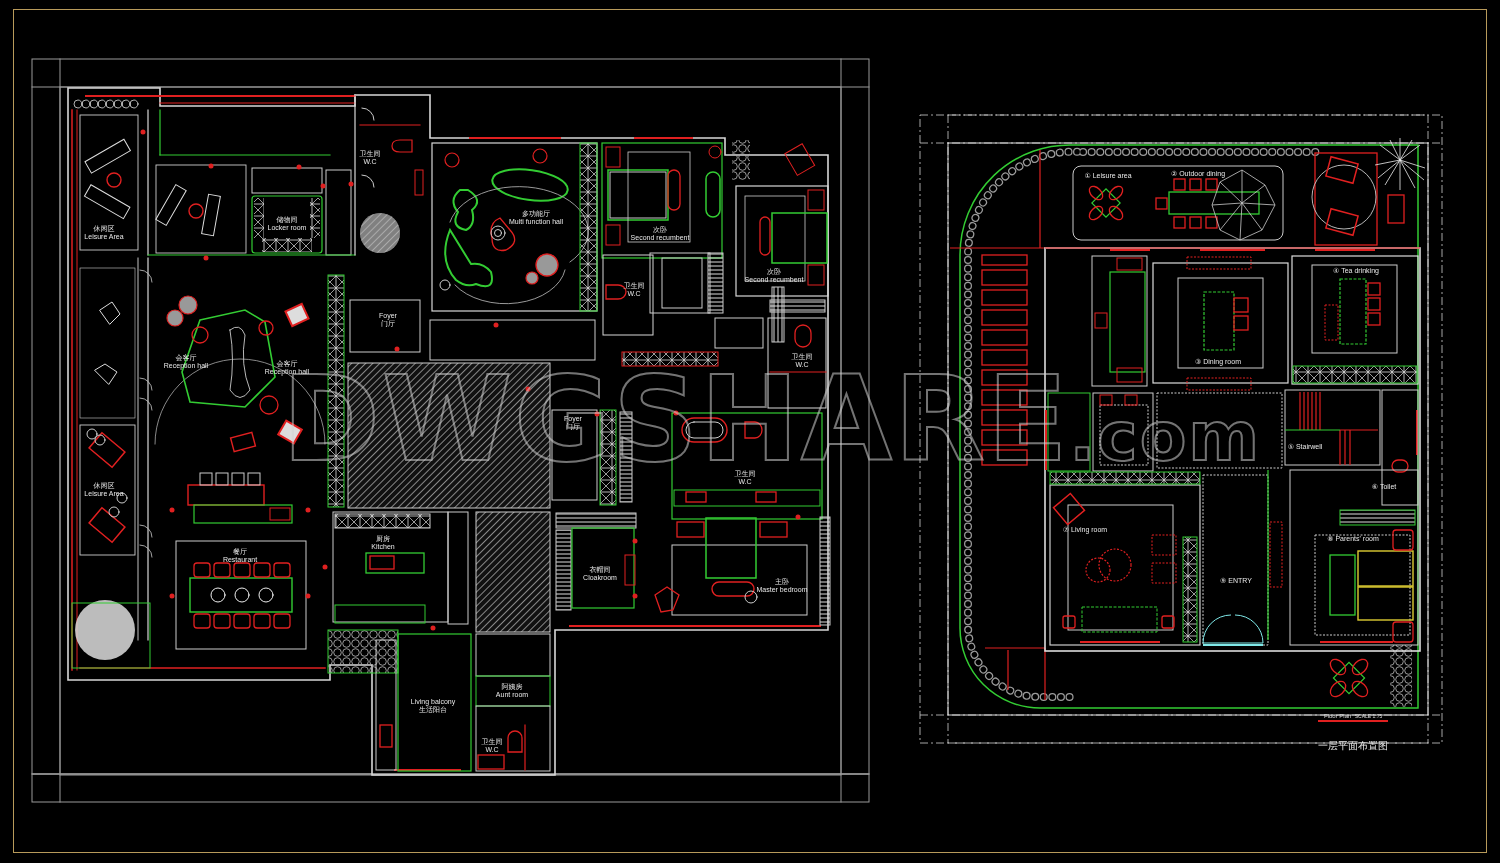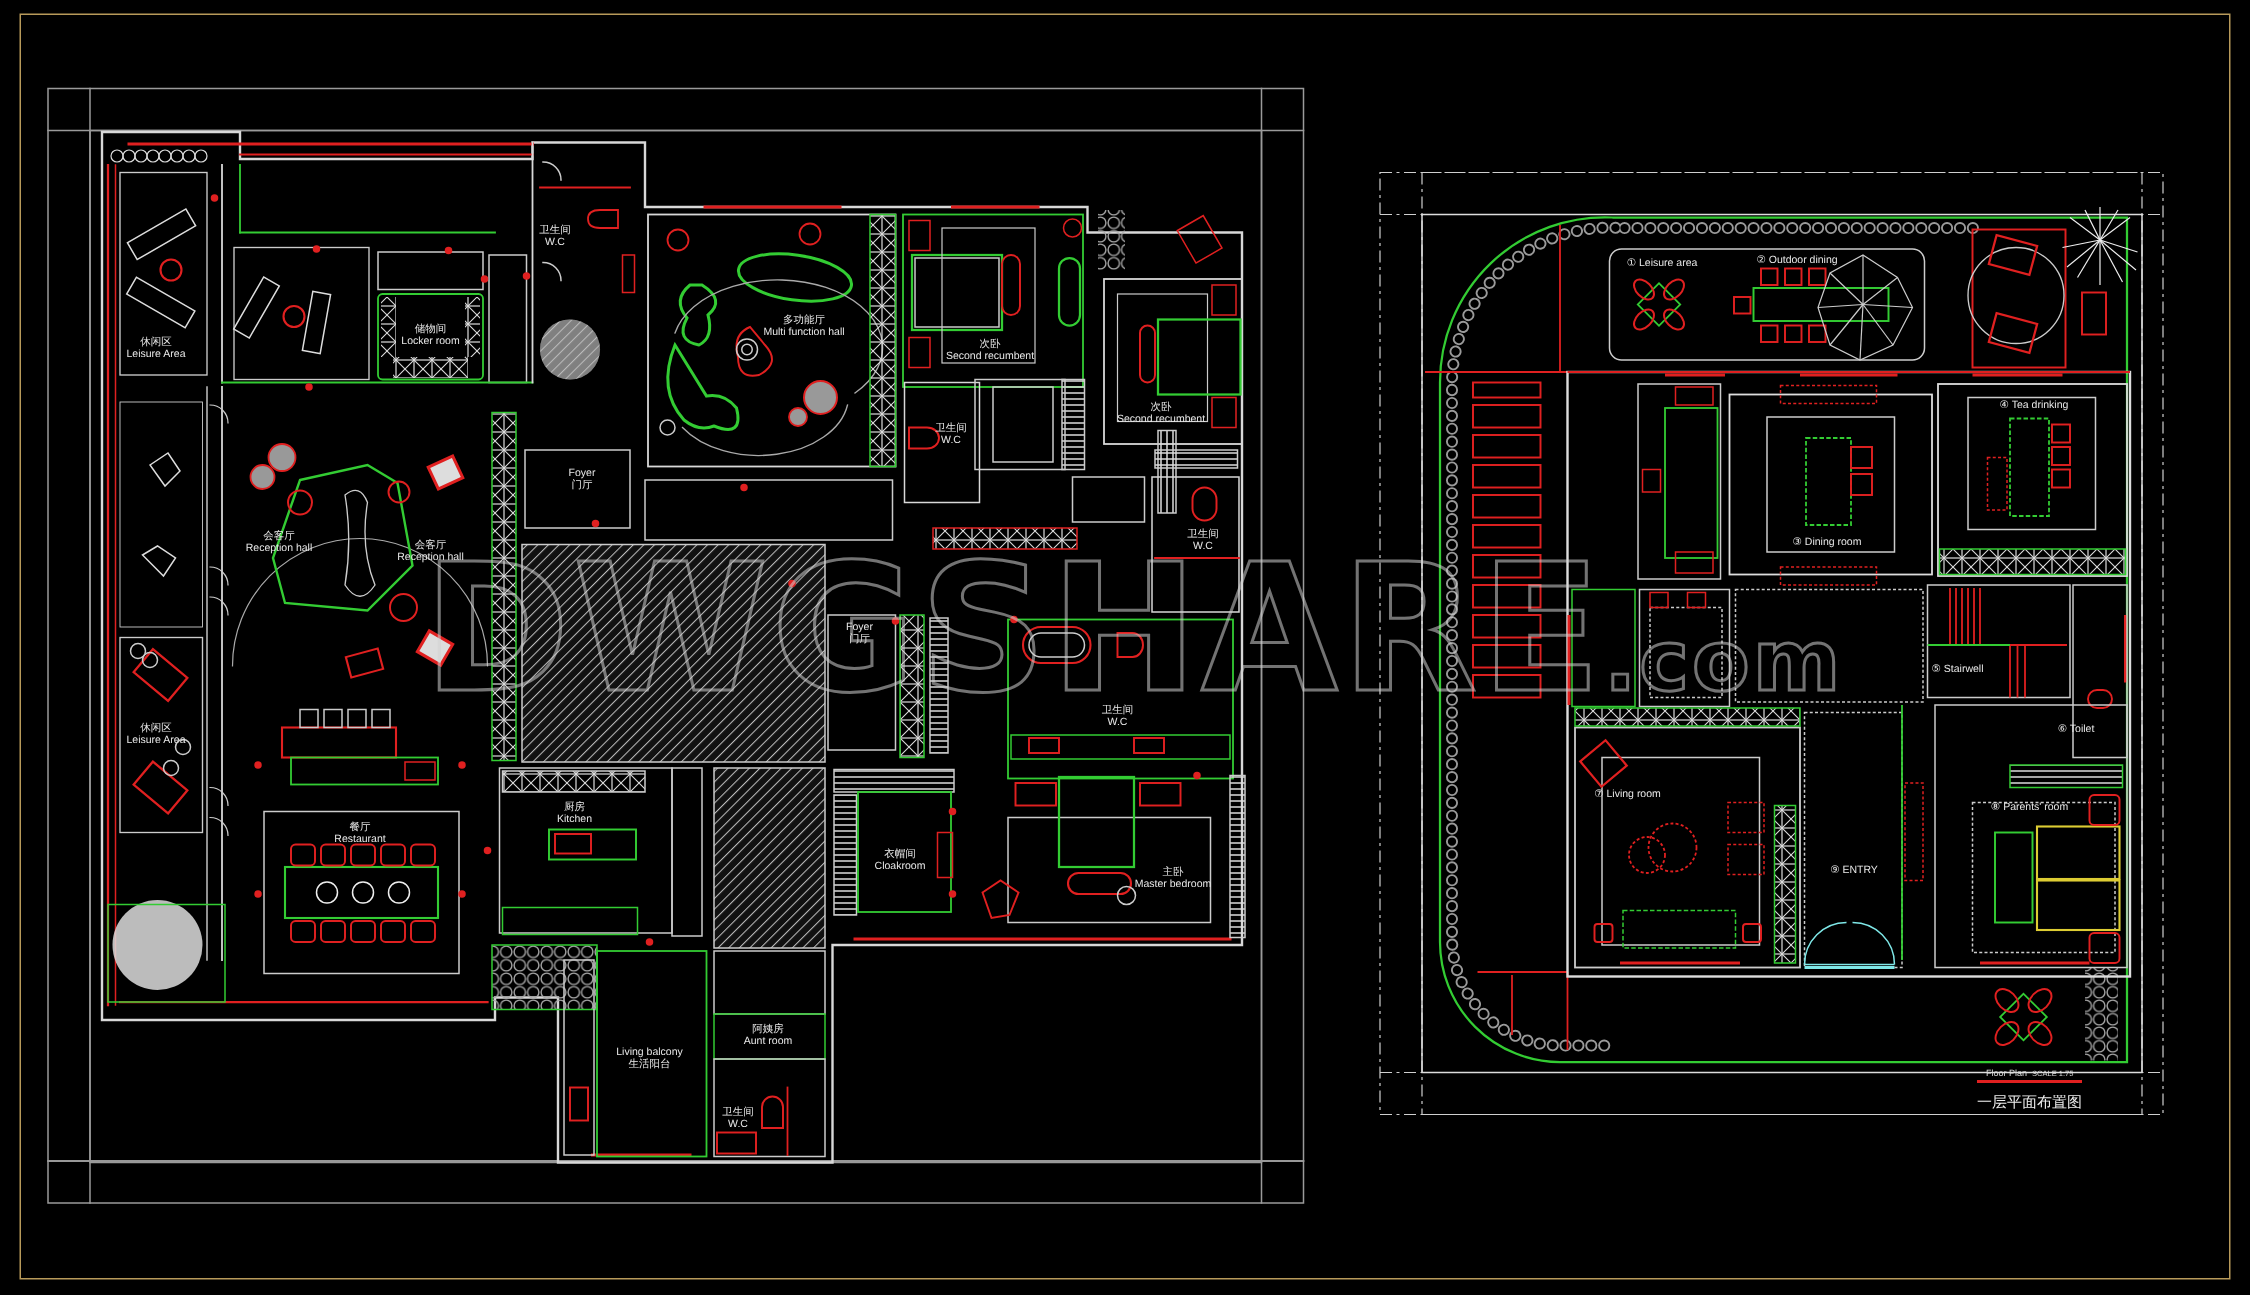--- a/index.html
+++ b/index.html
@@ -2,24 +2,24 @@
 <html><head>
 <meta charset="utf-8">
 <style>
   html,body{margin:0;padding:0;background:#000;}
   body{width:1500px;height:863px;position:relative;overflow:hidden;font-family:"Liberation Sans",sans-serif;}
   .frame-outer{position:absolute;left:13px;top:9px;width:1474px;height:844px;border:1px solid #b89a5a;box-sizing:border-box;}
   svg{position:absolute;left:0;top:0;}
   .lbl{position:absolute;color:#e8e8e8;font-size:7px;line-height:8px;text-align:center;white-space:nowrap;transform:translateX(-50%);}
   .lbl .zh{display:block;font-size:7px;}
   .wm{position:absolute;left:282px;top:350px;font-size:118px;font-weight:bold;letter-spacing:2px;color:transparent;-webkit-text-stroke:2px rgba(210,210,210,0.55);font-family:"DejaVu Sans",sans-serif;white-space:nowrap;}
-  .wm .dotcom{font-size:56px;}
+  .wm .dotcom{font-size:68px;}
   .title-block{position:absolute;left:1318px;top:713px;}
   .title-en{color:#ddd;font-size:6px;border-bottom:2px solid #e02020;padding:0 4px 1px 6px;}
-  .title-zh{color:#eee;font-size:10px;margin-top:6px;}
+  .title-zh{color:#eee;font-size:10px;margin-top:17px;}
 </style>
 </head>
 <body>
 
 <div class="frame-outer"></div>
 
 <svg width="1500" height="863">
   <defs>
     <pattern id="hatch" width="5" height="5" patternUnits="userSpaceOnUse" patternTransform="rotate(45)">
       <rect width="5" height="5" fill="#111"></rect>

